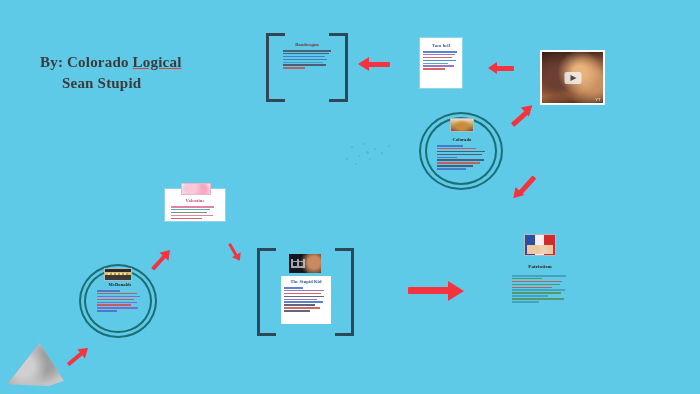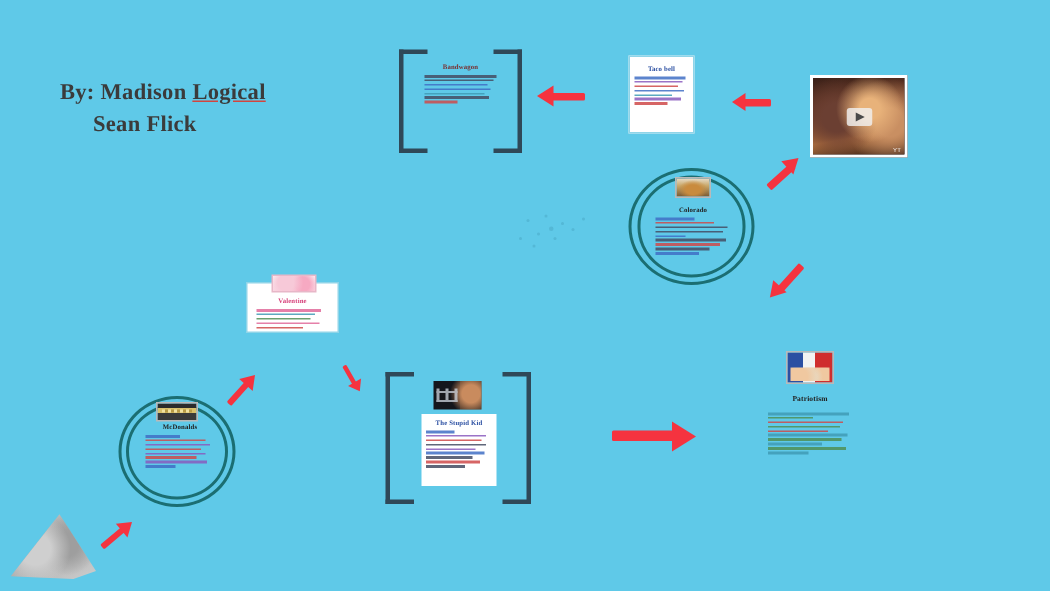--- a/index.html
+++ b/index.html
@@ -244,22 +244,22 @@
       radial-gradient(circle at 66% 48%, #9e9e9e 0 18%, rgba(158,158,158,0) 46%),
       linear-gradient(150deg, #d6d6d6 0%, #a9a9a9 45%, #cecece 100%);
   }
 </style>
 </head>
 <body>
 
 <div id="canvas">
 
   <div id="title-block">
-    <div class="ln"><span>By: Madison </span><span class="spell-underline">Logical</span></div>
-    <div class="ln indent">Sean Flick</div>
+    <div class="ln"><span>By: Colorado </span><span class="spell-underline">Logical</span></div>
+    <div class="ln indent">Sean Stupid</div>
   </div>
 
   <div class="speck" style="left:351px; top:146px; width:2px; height:2px;"></div>
   <div class="speck" style="left:363px; top:143px; width:2px; height:2px;"></div>
   <div class="speck" style="left:374px; top:148px; width:2px; height:2px;"></div>
   <div class="speck" style="left:358px; top:155px; width:2px; height:2px;"></div>
   <div class="speck" style="left:369px; top:158px; width:2px; height:2px;"></div>
   <div class="speck" style="left:346px; top:158px; width:2px; height:2px;"></div>
   <div class="speck" style="left:381px; top:152px; width:2px; height:2px;"></div>
   <div class="speck" style="left:355px; top:163px; width:2px; height:2px;"></div>

